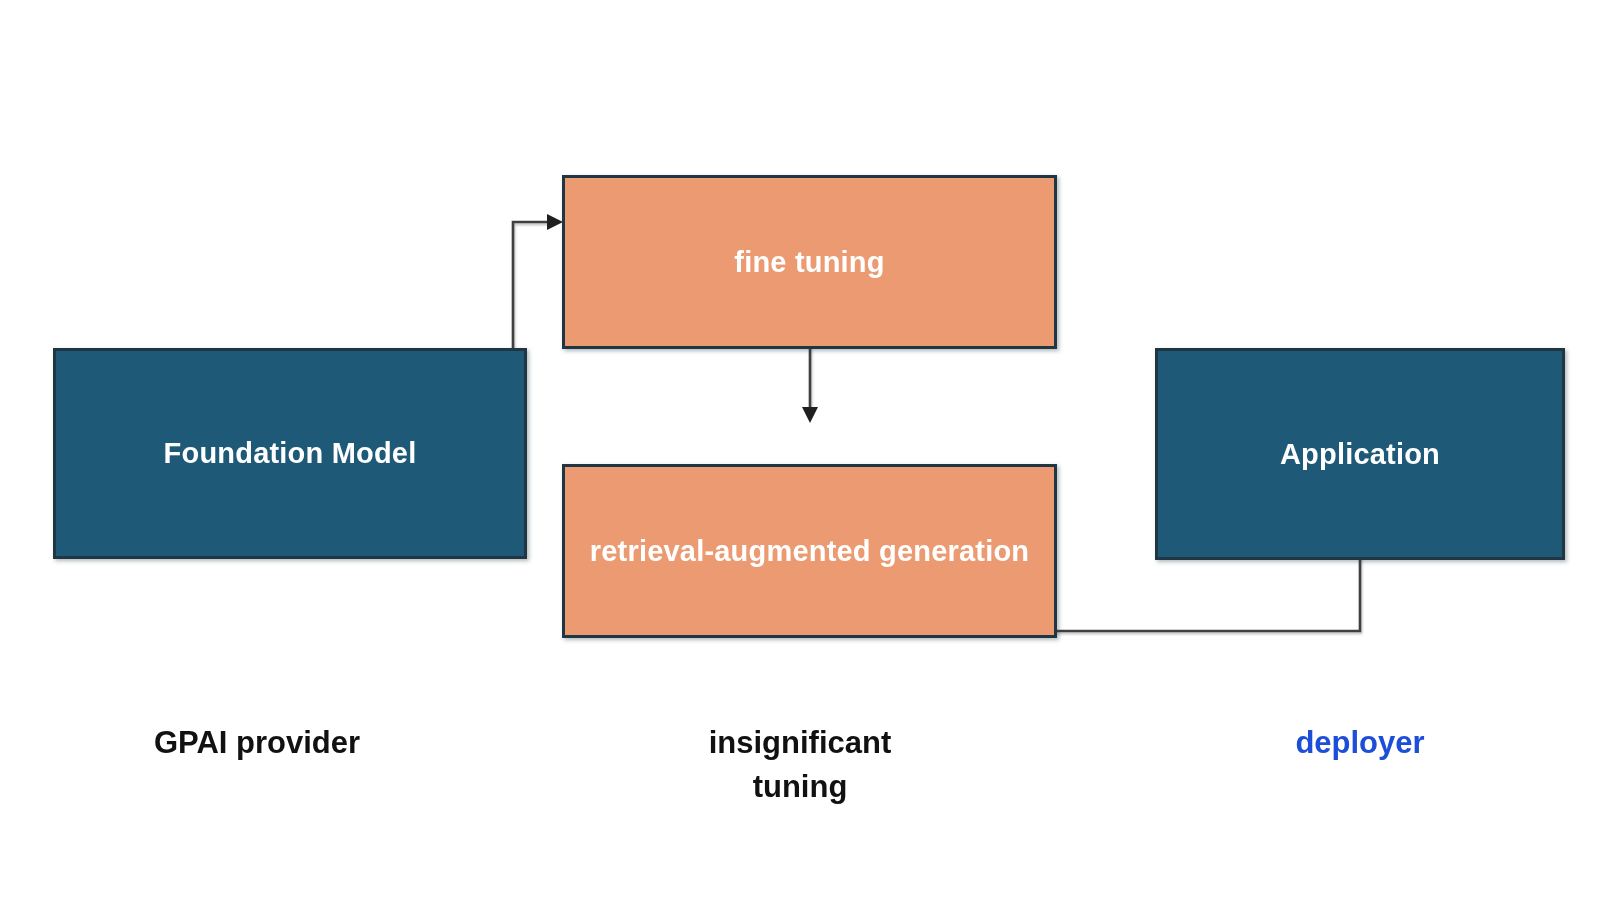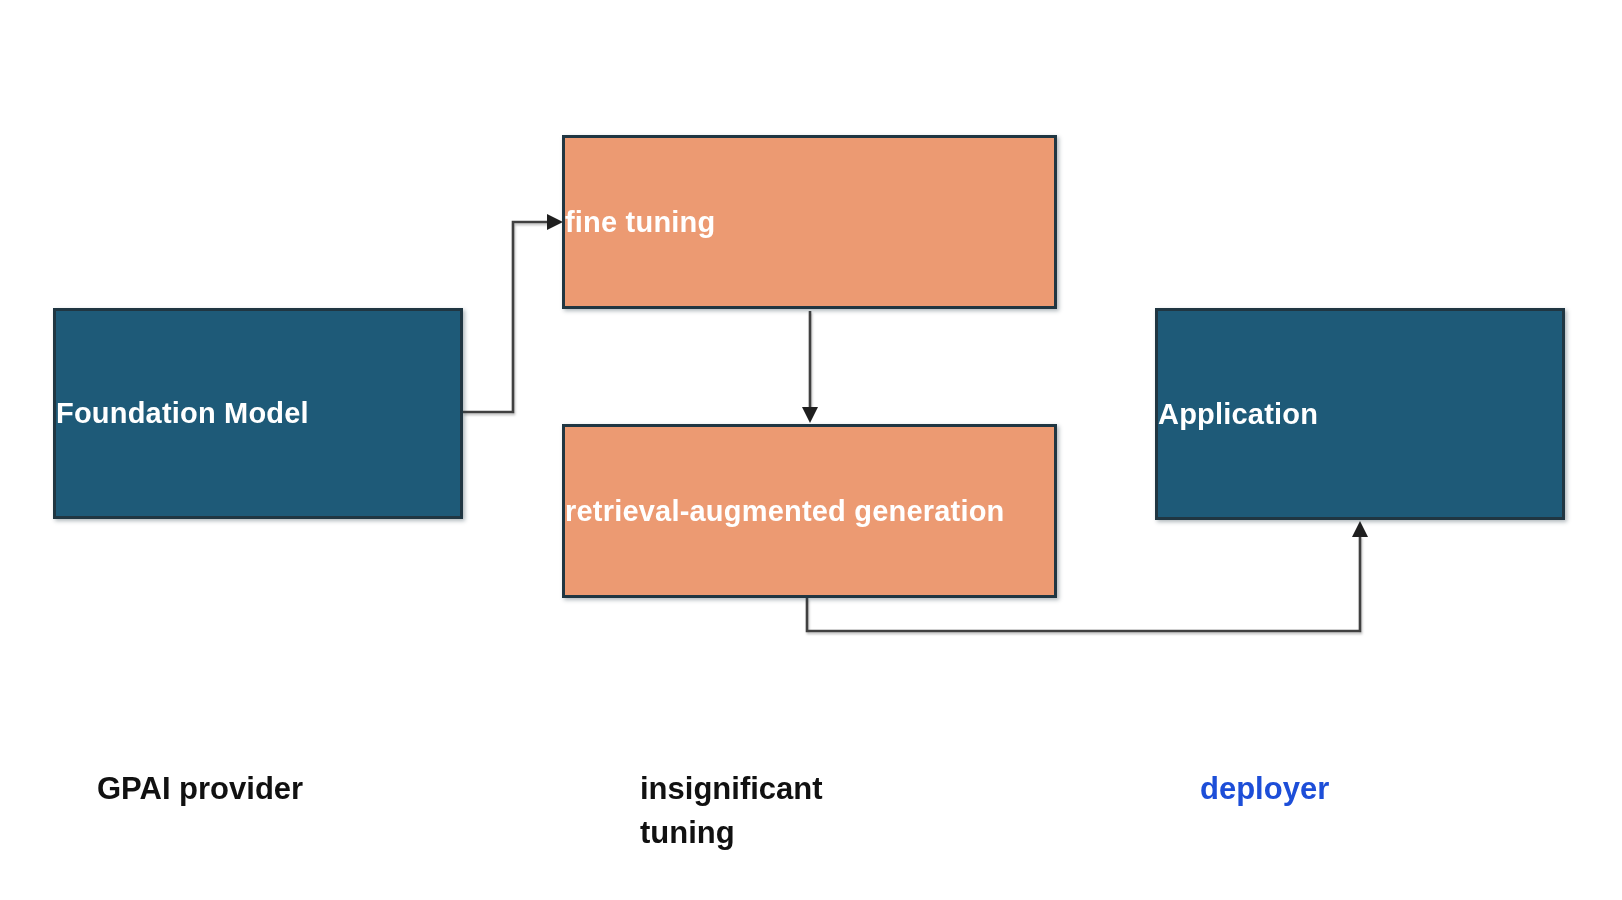--- a/index.html
+++ b/index.html
@@ -24,41 +24,41 @@
   }
   .conn {
     fill: none;
     stroke-width: 2.6;
     filter: drop-shadow(1px 2px 1px rgba(0,0,0,0.25));
   }
   .node {
     position: absolute;
     display: flex;
     align-items: center;
-    justify-content: flex-start;
+    justify-content: center;
     text-align: center;
     border: 3px solid #203642;
     box-sizing: border-box;
     box-shadow: 2px 2px 4px rgba(32,54,66,0.35);
     font-size: 29px;
     font-weight: 600;
     letter-spacing: 0.2px;
+    margin-top: 40px;
   }
-  .node-foundation { left: 53px;  top: 308px; width: 410px; height: 211px; }
+  .node-foundation { left: 53px;  top: 308px; width: 474px; height: 211px; }
   .node-finetuning { left: 562px; top: 135px; width: 495px; height: 174px; }
   .node-rag        { left: 562px; top: 424px; width: 495px; height: 174px; }
   .node-application{ left: 1155px;top: 308px; width: 410px; height: 212px; }
   .caption {
     position: absolute;
     width: 320px;
-    text-align: left;
+    text-align: center;
     font-size: 31px;
     font-weight: 600;
     line-height: 44px;
-    margin-top: 46px;
   }
   .caption-gpai     { left: 97px;   top: 721px; }
   .caption-changes  { left: 640px;  top: 721px; }
   .caption-deployer { left: 1200px; top: 721px; }
   .cap-line { display: block; }
 </style>
 </head>
 <body>
 
 <div class="canvas">

